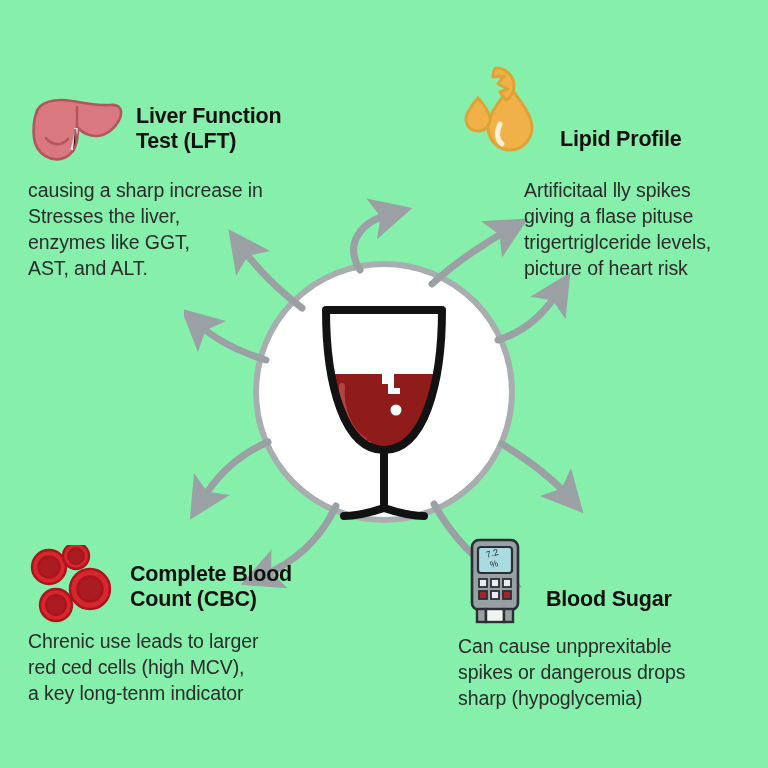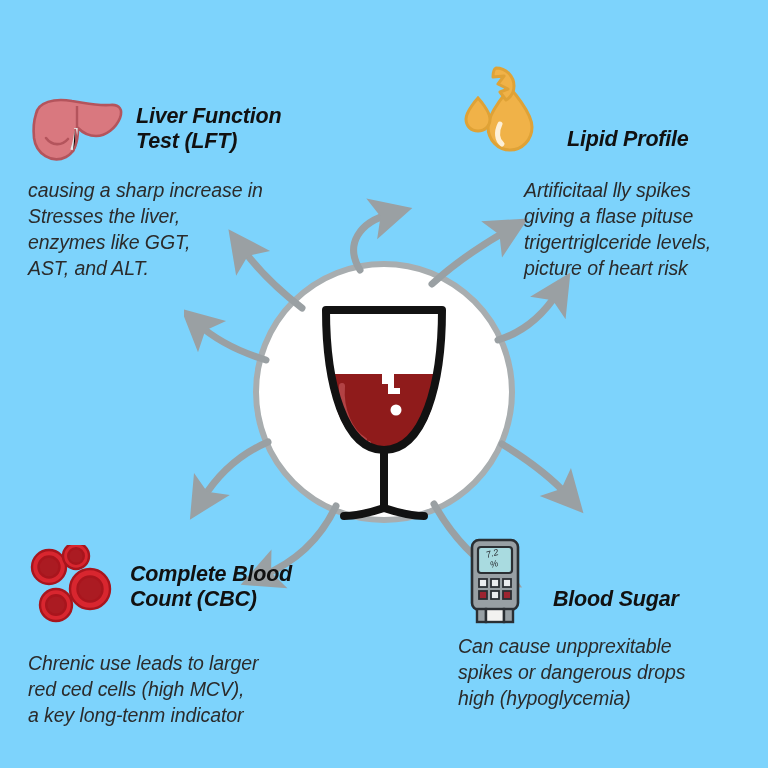--- a/index.html
+++ b/index.html
@@ -12,22 +12,21 @@
     height: 768px;
     font-family: "Liberation Sans", sans-serif;
     color: #1a1a1a;
     overflow: hidden;
     position: relative;
   }
   #canvas {
     position: relative;
     width: 768px;
     height: 768px;
-    background: #7dd3fc;
-    font-style: italic;
+    background: #86efac;
   }
 
   
   #center-diagram {
     position: absolute;
     left: 184px;
     top: 192px;
     width: 400px;
     height: 400px;
   }
@@ -36,21 +35,21 @@
   
   .block {
     position: absolute;
     width: 300px;
   }
   .block-head {
     display: flex;
     align-items: center;
     gap: 10px;
   }
-  .block-head.reverse-gap { gap: 19px; }
+  .block-head.reverse-gap { gap: 12px; }
   .icon-box {
     flex: 0 0 auto;
     line-height: 0;
   }
   .block-title {
     font-size: 21.5px;
     font-weight: bold;
     line-height: 1.17;
     letter-spacing: -0.2px;
     color: #111111;
@@ -67,21 +66,21 @@
   #block-lft .block-title { width: 160px; }
   #block-lft .block-body  { margin-top: 14px; }
 
   #block-lipid    { left: 462px; top: 62px;  width: 300px; }
   #block-lipid .block-head { align-items: flex-end; }
   #block-lipid .block-title { padding-bottom: 6px; }
   #block-lipid .block-body  { margin-top: 20px; margin-left: 62px; }
 
   #block-cbc      { left: 28px;  top: 545px; width: 300px; }
   #block-cbc .block-title { width: 175px; }
-  #block-cbc .block-body  { margin-top: 22px; }
+  #block-cbc .block-body  { margin-top: 0; }
 
   #block-sugar    { left: 458px; top: 536px; width: 300px; }
   #block-sugar .block-head { align-items: flex-end; }
   #block-sugar .block-title { padding-bottom: 12px; }
   #block-sugar .block-body  { margin-top: 10px; }
 </style>
 </head>
 <body>
 
 <div id="canvas">
@@ -234,17 +233,17 @@
           <rect x="46" y="73" width="9" height="13" fill="#98a0a4" stroke="#2a2f33" stroke-width="2.4"></rect>
         </svg>
       </span>
       <div class="block-title">
         <div>Blood Sugar</div>
       </div>
     </div>
     <div class="block-body">
       <div>Can cause unpprexitable</div>
       <div>spikes or dangerous drops</div>
-      <div>high (hypoglycemia)</div>
+      <div>sharp (hypoglycemia)</div>
     </div>
   </div>
 
 </div>
 
 </body></html>

